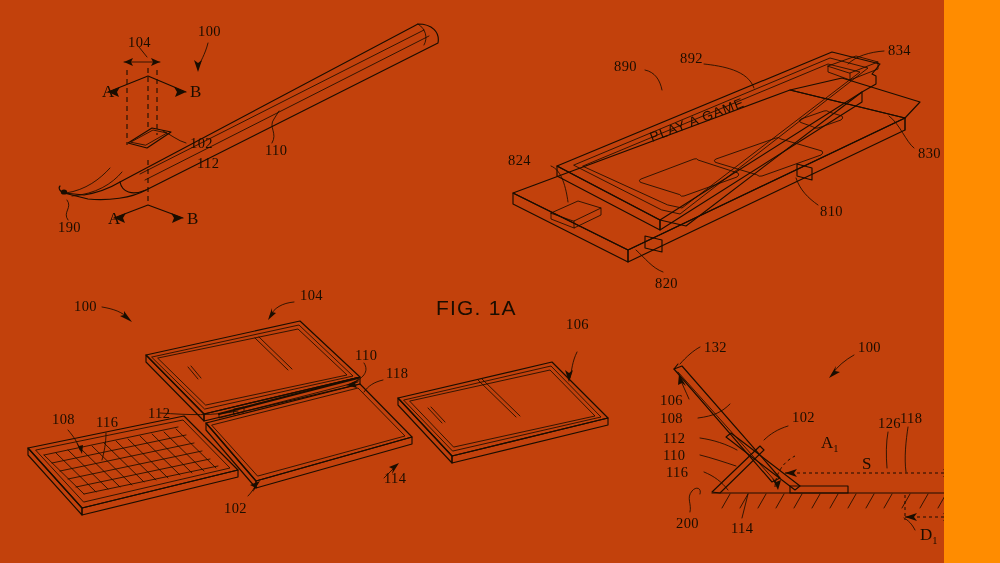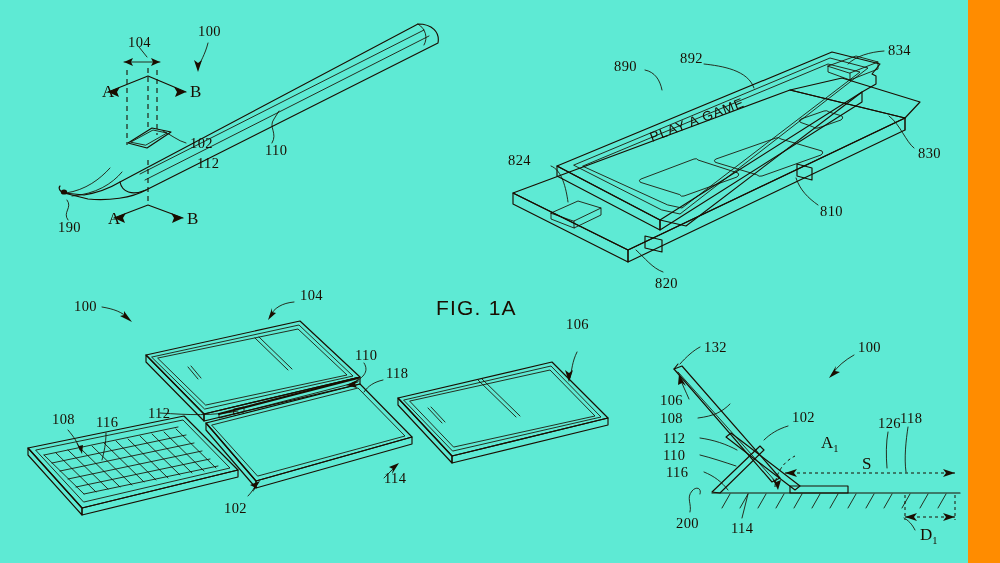--- a/index.html
+++ b/index.html
@@ -5,24 +5,23 @@
 <style>
   html, body {
     margin: 0;
     padding: 0;
     background: #ff8c00;
   }
   #sheet {
     position: relative;
     width: 944px;
     height: 563px;
-    background: #5eead4;
+    background: #c2410c;
     overflow: hidden;
     font-family: "Liberation Serif", serif;
-    padding-left: 24px;
   }
   #sheet svg {
     position: absolute;
     top: 0;
     left: 0;
     width: 1000px;
     height: 563px;
   }
   .ln {
     fill: none;

